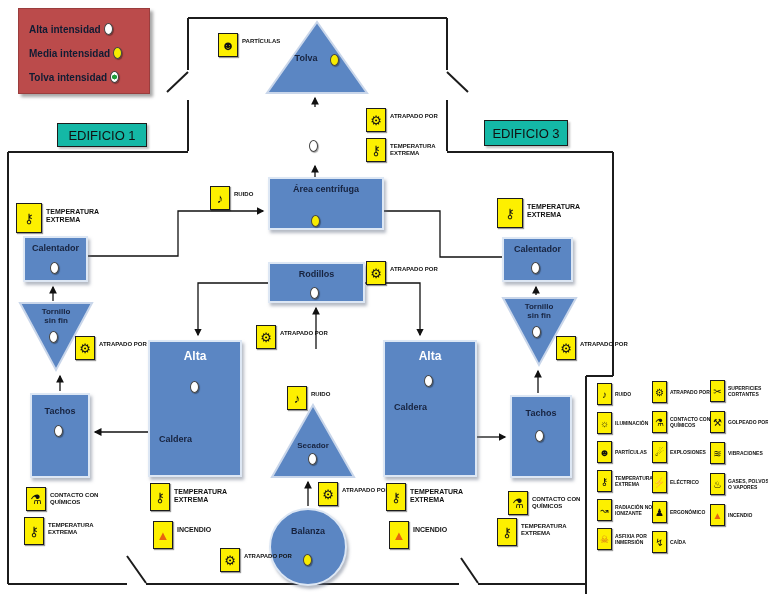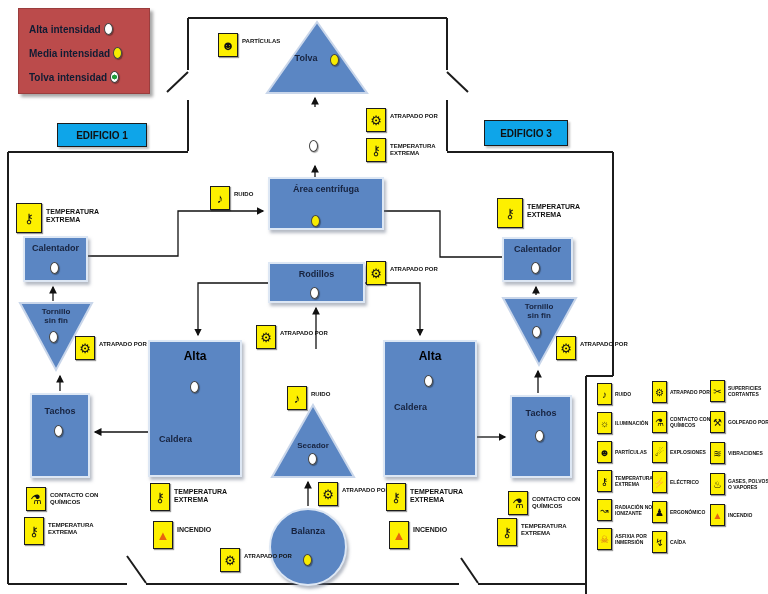--- a/index.html
+++ b/index.html
@@ -7,21 +7,21 @@
   .stage { position:relative; width:768px; height:594px; background:#fff; overflow:hidden; }
   svg.layer { position:absolute; left:0; top:0; }
 
   
   .node { position:absolute; background:#5b86c3; border:2px solid #dde7f4;
           box-shadow:2px 3px 3px rgba(110,120,140,.5); color:#17233f;
           font-weight:bold; font-size:9px; text-align:center; }
   .node .nl { display:block; padding-top:5px; }
   .nlabel { position:absolute; font-weight:bold; font-size:9px; color:#17233f; text-align:center; }
   .alta { position:absolute; top:7px; left:0; width:100%; text-align:center;
-          color:#000000; font-size:12px; font-weight:bold; }
+          color:#ffffff; font-size:12px; font-weight:bold; }
   .sub  { position:absolute; left:9px; width:100%; text-align:left; font-size:9px; font-weight:bold; color:#17233f; }
 
   
   .dot { position:absolute; width:9px; height:12px; border-radius:50%;
          background:#fff; border:1px solid #444; box-shadow:1px 1px 1px rgba(0,0,0,.35); }
   .dot-y { background:#f7ec00; }
   .dot-g { background:radial-gradient(circle, #1f9d3a 0 38%, #fff 44%); }
   .dot-inline { position:static; display:inline-block; vertical-align:middle; margin-left:3px; }
 
   
@@ -32,22 +32,22 @@
   .hb-t { font-size:6px; font-weight:bold; color:#111; line-height:1.2; width:54px; padding-top:5px; }
   .g-incendio { color:#e8640f; } .g-asfixia { color:#d3641e; }
 
   
   .ibox { position:absolute; left:18px; top:8px; width:132px; height:86px;
           background:#bb4b4b; border:1px solid #9a3d3d; box-shadow:3px 3px 3px rgba(0,0,0,.35);
           padding:8px 0 0 10px; }
   .irow { display:flex; align-items:center; height:24px; font-size:10px; font-weight:bold; color:#101c33; }
 
   
-  .bld { position:absolute; background:#0ea5e9; border:1px solid #1c1c1c; box-shadow:2px 2px 2px rgba(0,0,0,.25);
-         font-weight:bold; font-size:10px; color:#111; display:flex; align-items:center; justify-content:center; }
+  .bld { position:absolute; background:#14b8a6; border:1px solid #1c1c1c; box-shadow:2px 2px 2px rgba(0,0,0,.25);
+         font-weight:normal; font-size:13px; color:#111; display:flex; align-items:center; justify-content:center; }
 
   
   .kcol { position:absolute; display:flex; flex-direction:column; }
   .ki { display:flex; align-items:center; gap:3px; }
   .ki .hz { width:15px; height:22px; font-size:10px; }
   .ki .kt { font-size:5px; font-weight:bold; color:#111; line-height:1.25; width:46px; }
 </style>
 </head>
 <body>
 

